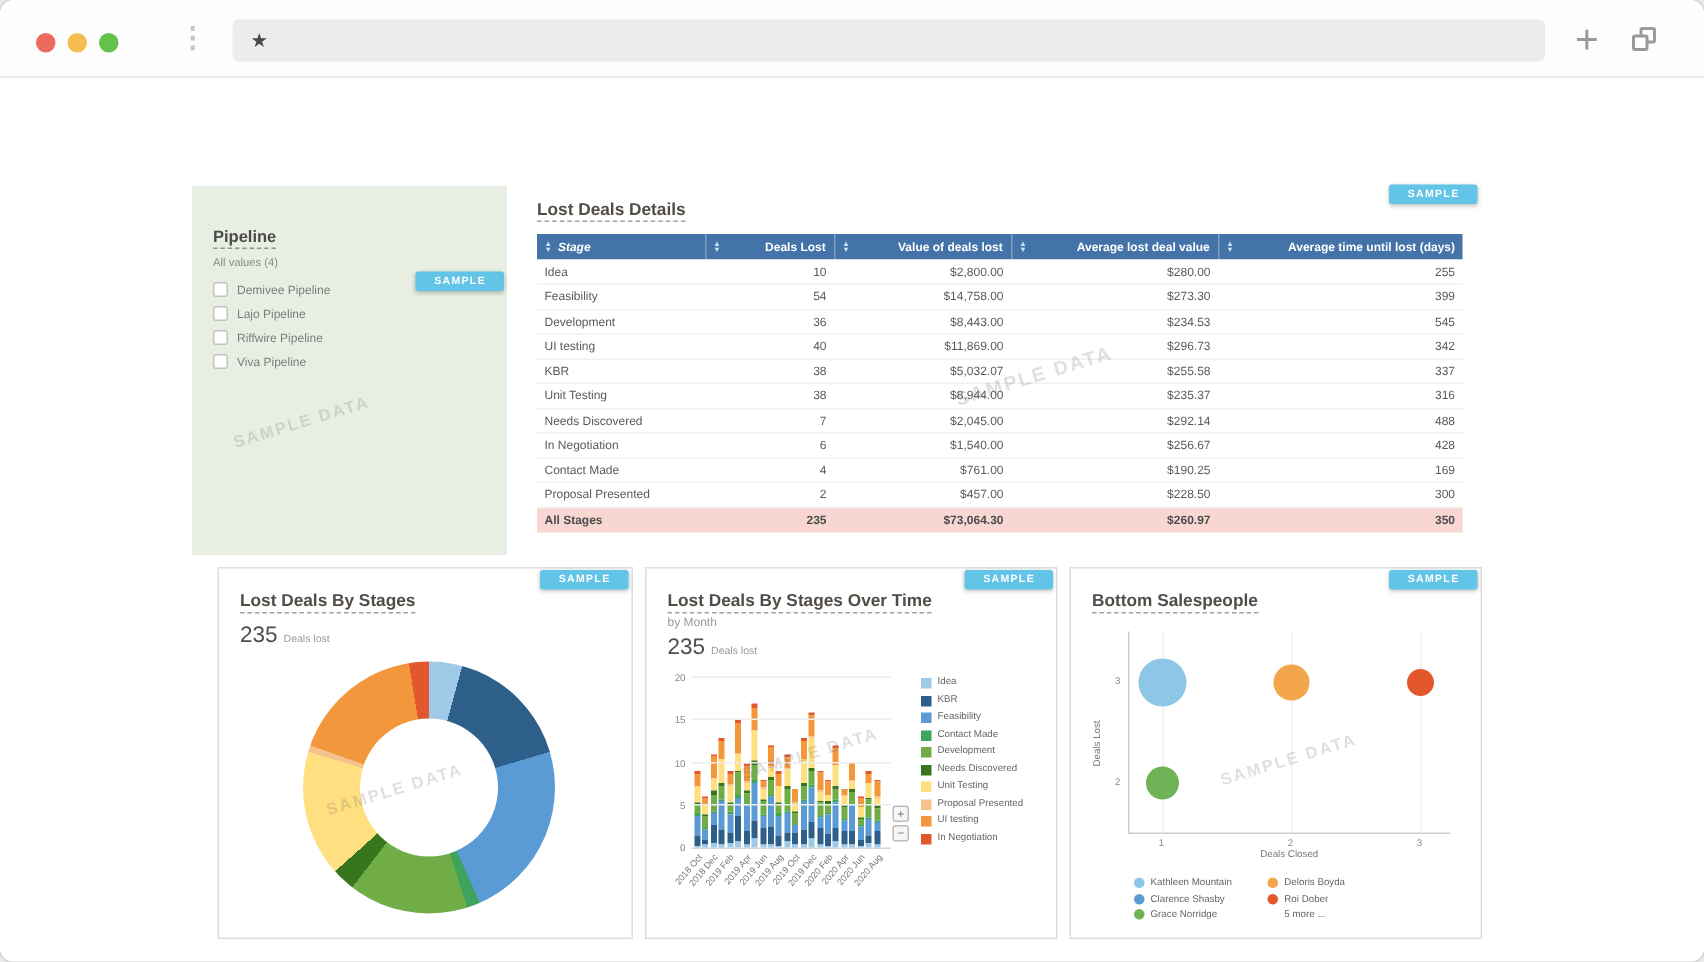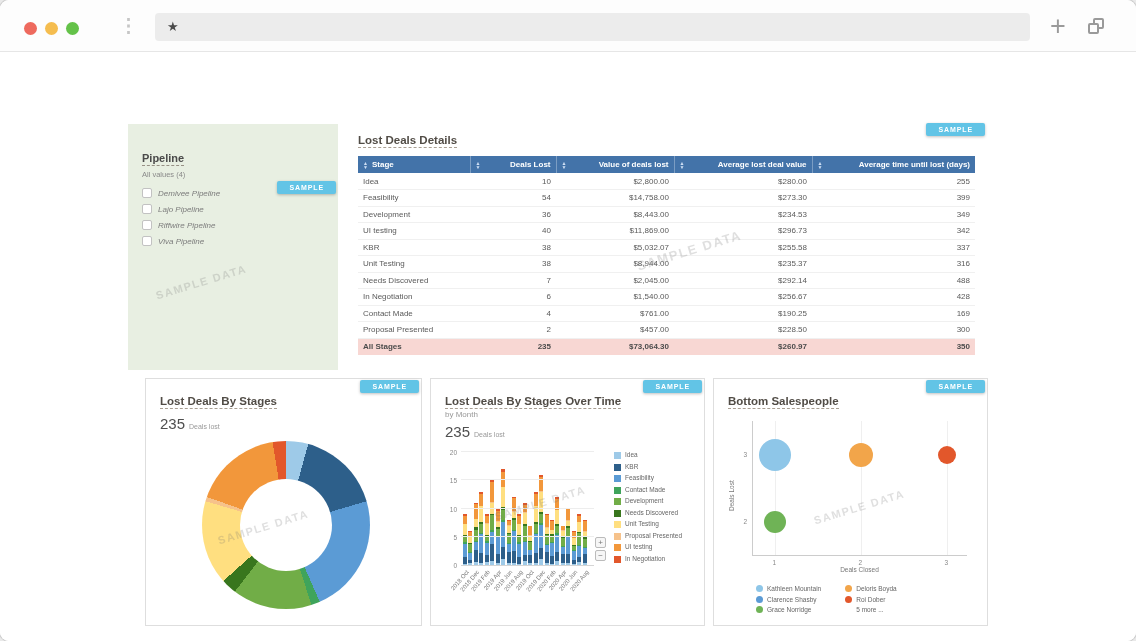--- a/index.html
+++ b/index.html
@@ -28,21 +28,21 @@
   .badge{position:absolute;z-index:6;background:#62c4e6;color:#fff;font-size:7px;font-weight:700;letter-spacing:.9px;padding:3px 12px;border-radius:2px;box-shadow:0 1px 3px rgba(0,0,0,.25);}
   .watermark{position:absolute;z-index:3;font-size:11px;font-weight:700;color:rgba(110,110,110,.22);letter-spacing:1.5px;transform:rotate(-17deg);pointer-events:none;white-space:nowrap;}
   
   .filters{position:absolute;left:128px;top:71px;width:210px;height:246px;background:#e8efe2;}
   .filters-header{height:50px;background:#d6e0d0;display:flex;align-items:center;padding-left:16px;}
   .filters-header span{font-size:15px;font-style:italic;color:#3e3e3e;font-weight:600;}
   .filters .badge{top:57px;right:2px;}
   .filters-body{padding:24px 14px 0 14px;}
   .section-title{display:inline-block;font-size:11px;color:#4a4a4a;font-weight:700;border-bottom:1px dashed #979085;padding-bottom:1px;cursor:pointer;}
   .section-sub{font-size:7.5px;color:#8a8a8a;margin:4px 0 9px;}
-  .opt{display:flex;align-items:center;margin-bottom:6px;font-style:italic;}
+  .opt{display:flex;align-items:center;margin-bottom:6px;}
   .opt .cb{width:10px;height:10px;background:#fff;border:1px solid #c2c2c2;border-radius:2px;margin-right:6px;flex:none;}
   .opt .lbl{font-size:8px;color:#7c7c7c;}
   
   .table-card{position:absolute;left:345px;top:65px;width:643px;height:252px;background:#fff;}
   .table-card .badge{top:5px;right:3px;}
   .widget-title{position:absolute;left:13px;top:16px;font-size:11.5px;color:#514c46;font-weight:600;border-bottom:1px dashed #a99f93;padding-bottom:1px;cursor:pointer;white-space:nowrap;}
   table.deals{position:absolute;left:13px;top:38px;border-collapse:collapse;table-layout:fixed;}
   table.deals th{background:#4373a9;color:#fff;font-size:8px;font-weight:700;height:17px;padding:0 5px;border-right:1px solid rgba(255,255,255,.3);}
   table.deals th:last-child{border-right:none;}
   .hdr{display:flex;align-items:center;gap:4px;white-space:nowrap;}
@@ -146,21 +146,21 @@
         </div>
         <div class="watermark" style="left:26px;top:152px;">SAMPLE DATA</div>
       </div>
 
       <div class="table-card">
         <div class="badge">SAMPLE</div>
         <div class="widget-title">Lost Deals Details</div>
         <table class="deals">
           <thead>
               <tr>
-                <th style="width: 112px;">
+                <th style="width: 112px; font-style: italic;">
                   <div class="hdr">
                     <span class="sort">
                       <span>▲</span>
                       <span>▼</span>
                     </span>
                     <span>Stage</span>
                   </div>
                 </th>
                 <th style="width: 86px;">
                   <div class="hdr hdr-num">
@@ -213,21 +213,21 @@
                 <td class="num">54</td>
                 <td class="num">$14,758.00</td>
                 <td class="num">$273.30</td>
                 <td class="num">399</td>
               </tr>
               <tr>
                 <td>Development</td>
                 <td class="num">36</td>
                 <td class="num">$8,443.00</td>
                 <td class="num">$234.53</td>
-                <td class="num">349</td>
+                <td class="num">545</td>
               </tr>
               <tr>
                 <td>UI testing</td>
                 <td class="num">40</td>
                 <td class="num">$11,869.00</td>
                 <td class="num">$296.73</td>
                 <td class="num">342</td>
               </tr>
               <tr>
                 <td>KBR</td>

